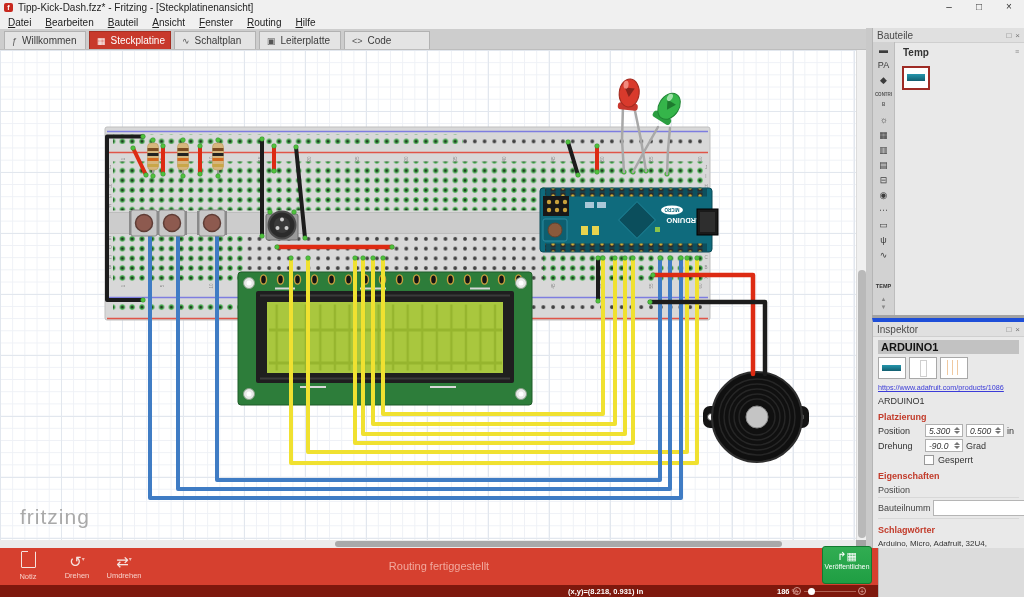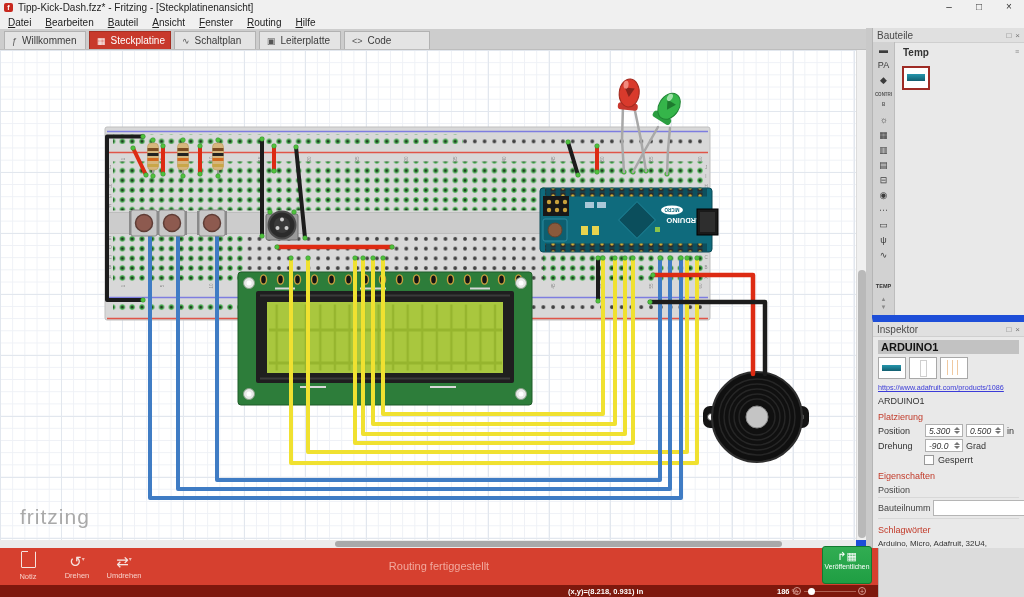--- a/index.html
+++ b/index.html
@@ -1,16 +1,16 @@
 <!DOCTYPE html>
 <html><head>
 <meta charset="utf-8">
 <style>
   html,body{margin:0;padding:0;background:#d4d4d4;font-family:"Liberation Sans",sans-serif;}
-  .app{position:relative;width:1024px;height:597px;overflow:hidden;background:#1d4ed8;}
+  .app{position:relative;width:1024px;height:597px;overflow:hidden;background:#a3a3a3;}
 
   
   .titlebar{position:absolute;left:0;top:0;width:1024px;height:15px;background:#f0f0f0;border-bottom:1px solid #e2e2e2;display:flex;align-items:center;}
   .app-icon{width:9px;height:9px;background:#c8281e;border-radius:2px;color:#fff;font-size:7px;line-height:9px;text-align:center;margin:0 5px 0 4px;font-weight:bold;}
   .title-text{font-size:10px;color:#222;}
   .win-controls{position:absolute;right:0;top:0;height:15px;display:flex;}
   .win-btn{width:30px;height:15px;font-size:10px;color:#333;text-align:center;line-height:14px;}
   .menubar{position:absolute;left:0;top:15px;width:1024px;height:14px;background:#f0f0f0;border-bottom:1px solid #dcdcdc;display:flex;align-items:center;gap:14px;padding-left:8px;}
   .menu-item{font-size:10px;color:#222;display:inline-block;}
   .menu-item::first-letter{text-decoration:underline;}
@@ -57,21 +57,21 @@
   .inspector{top:318px;height:279px;border-top:4px solid #1d4ed8;}
   .insp-body{padding:3px 5px;}
   .insp-title{height:14px;background:#c2c2c2;font-size:11px;font-weight:bold;color:#111;line-height:14px;padding-left:3px;margin-bottom:3px;}
   .thumbs{display:flex;gap:3px;margin-bottom:4px;}
   .thumb-tile{width:26px;height:20px;background:#fff;border:1px solid #a8a8a8;position:relative;}
   .thumb-tile .tb{position:absolute;left:3px;top:7px;width:19px;height:6px;background:linear-gradient(#2596ad,#135f70);}
   .thumb-tile .ts{position:absolute;left:10px;top:2px;width:5px;height:15px;border:1px solid #cfcfcf;}
   .thumb-tile .tp{position:absolute;left:6px;top:2px;width:1px;height:15px;background:#f0c9a0;box-shadow:5px 0 #f0c9a0,10px 0 #f0c9a0;}
   .insp-link{font-size:7.2px;color:#3b3bd8;white-space:nowrap;overflow:hidden;display:block;margin:2px 0;}
   .insp-name{font-size:9px;color:#333;margin:4px 0 2px;}
-  .insp-sec{font-size:9px;font-weight:normal;color:#c23b2a;margin:6px 0 2px;}
+  .insp-sec{font-size:9px;font-weight:bold;color:#c23b2a;margin:6px 0 2px;}
   .insp-row{display:flex;align-items:center;gap:3px;font-size:9px;color:#333;margin:2px 0;}
   .insp-row .lbl{width:44px;}
   .spinbox{width:38px;height:13px;background:#fff;border:1px solid #b0b0b0;font-size:8.5px;display:flex;align-items:center;box-sizing:border-box;font-style:italic;}
   .spinbox .val{flex:1;padding-left:3px;}
   .spin{display:flex;flex-direction:column;gap:1px;padding-right:2px;}
   .spin i{display:block;width:0;height:0;border-left:3px solid transparent;border-right:3px solid transparent;}
   .spin .up{border-bottom:3px solid #777;}
   .spin .dn{border-top:3px solid #777;}
   .chk-row{display:flex;align-items:center;gap:4px;margin:3px 0 0 46px;font-size:9px;color:#333;}
   .chk{width:8px;height:8px;background:#fdfdfd;border:1px solid #999;}

